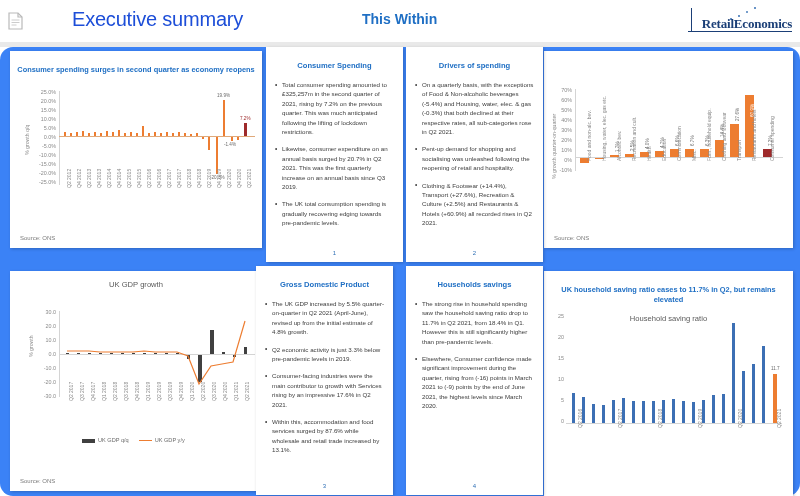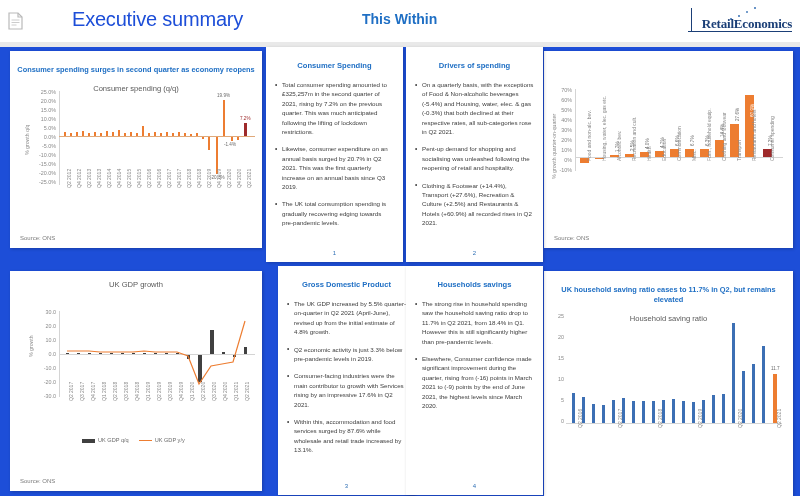--- a/index.html
+++ b/index.html
@@ -37,36 +37,36 @@
     position:absolute;right:8px;top:17px;
     font-family:"Liberation Serif", serif;
     font-size:13px;font-weight:bold;color:#1b3f77;letter-spacing:-0.2px;
     line-height:13px;
   }
   .logo-underline{position:absolute;right:8px;top:31px;width:104px;height:1px;background:#1b3f77;}
   .logo-vline{position:absolute;right:108px;top:8px;width:1px;height:24px;background:#1b3f77;}
   .logo-dot{position:absolute;border-radius:50%;background:#4a7ebb;}
 
   
-  .body{position:absolute;left:0;top:47px;width:800px;height:449px;background:#1d4ed8;}
+  .body{position:absolute;left:0;top:47px;width:800px;height:449px;background:#3b82f6;border-radius:13px;}
 
   .panel{
     position:absolute;background:#ffffff;
     box-shadow:1px 1px 3px rgba(0,0,0,0.22);
     overflow:hidden;
   }
   
   .p-tl{left:10px;top:4px;width:252px;height:197px;}
   .p-tr{left:544px;top:4px;width:249px;height:197px;}
   .p-bl{left:10px;top:224px;width:252px;height:220px;}
   .p-br{left:544px;top:224px;width:249px;height:240px;}
   
   .p-t1{left:266px;top:0px;width:137px;height:215px;}
   .p-t2{left:406px;top:0px;width:137px;height:215px;}
-  .p-t3{left:278px;top:219px;width:137px;height:229px;}
+  .p-t3{left:256px;top:219px;width:137px;height:229px;}
   .p-t4{left:406px;top:219px;width:137px;height:229px;}
 
   .chart-title{
     text-align:center;font-size:7.4px;font-weight:bold;color:#1f6fc4;
     margin-top:14px;padding:0 6px;line-height:10px;
   }
   .chart-sub{
     text-align:center;font-size:7.6px;color:#5a5a5a;margin-top:9px;
   }
   .source{
@@ -141,21 +141,20 @@
     <div class="logo-vline"></div>
     <div class="logo-text">RetailEconomics</div>
     <div class="logo-underline"></div>
   </div>
   <div class="header-rule"></div>
 
   <div class="body">
 
     <div class="panel p-tl">
       <div class="chart-title">Consumer spending surges in second quarter as economy reopens</div>
-      <div class="chart-sub">Consumer spending (q/q)</div>
 
       <div class="plot" style="left:0;top:38px;width:252px;height:130px;">
 
         <div class="ylab" style="left:14px;top:66px;">% growth q/q</div>
 
         <div class="ytick" style="left:18px;top:0px;width:28px;">25.0%</div>
         <div class="ytick" style="left:18px;top:9px;width:28px;">20.0%</div>
         <div class="ytick" style="left:18px;top:18px;width:28px;">15.0%</div>
         <div class="ytick" style="left:18px;top:27px;width:28px;">10.0%</div>
         <div class="ytick" style="left:18px;top:36px;width:28px;">5.0%</div>

